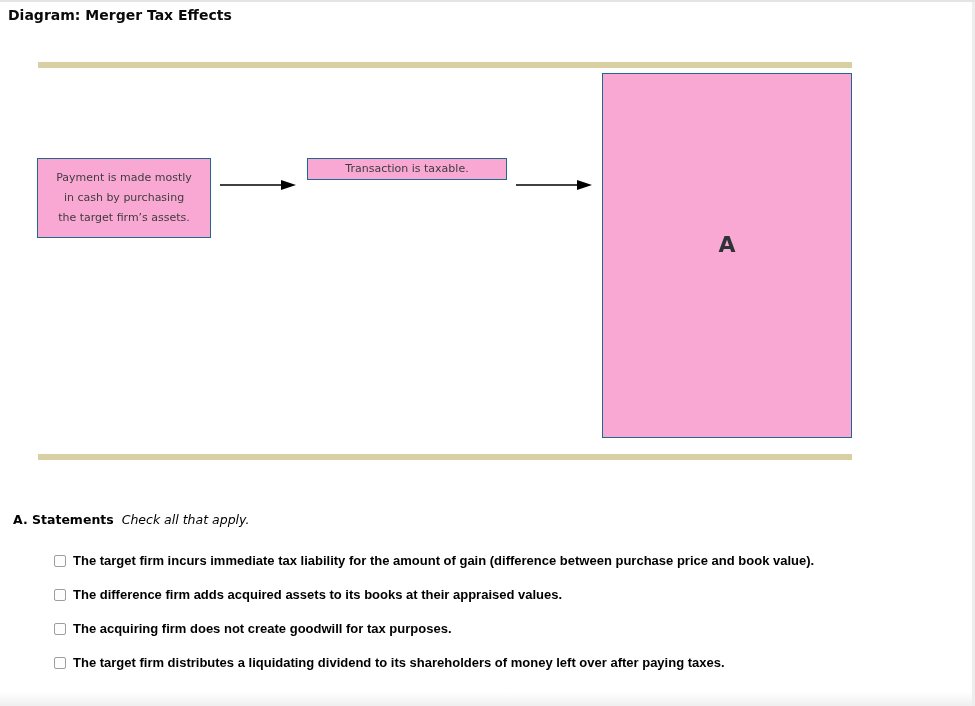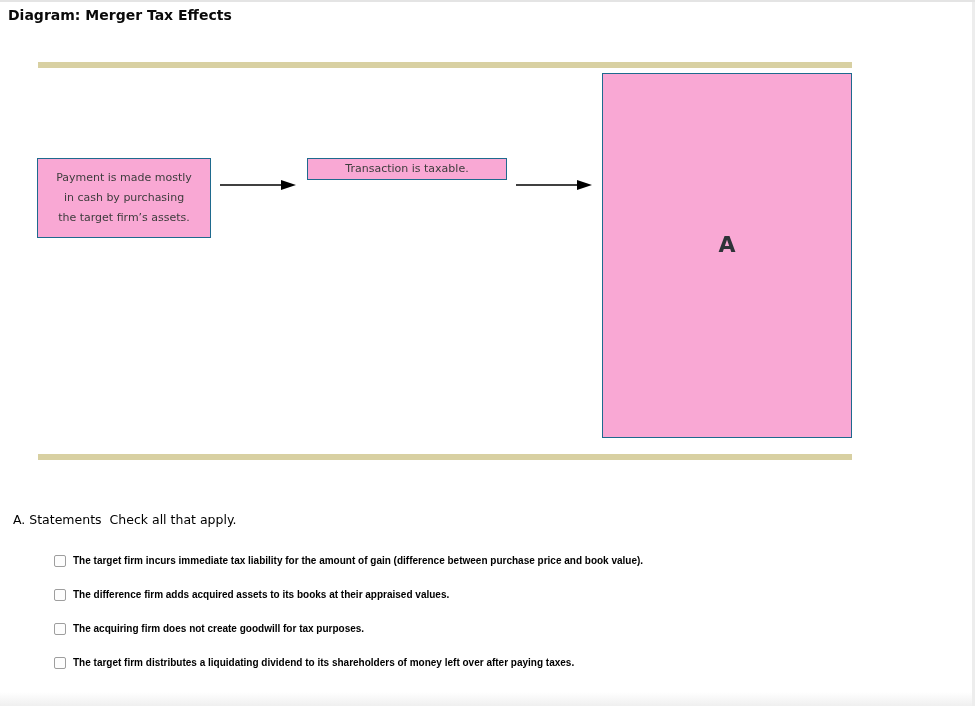--- a/index.html
+++ b/index.html
@@ -54,41 +54,41 @@
   }
   .arrow { position: absolute; top: 176px; }
   .arrow-1 { left: 218px; }
   .arrow-2 { left: 514px; }
 
   .statements-heading {
     position: absolute; left: 13px; top: 510px;
     font-family: "DejaVu Sans", sans-serif;
     font-size: 12.5px; color: #000;
   }
-  .statements-heading .head { font-weight: normal; }
-  .statements-heading .instr { margin-left: 4px; }
+  .statements-heading .head { font-weight: bold; }
+  .statements-heading .instr { font-style: italic; margin-left: 4px; }
 
   .statement-list {
     position: absolute; left: 54px; top: 546px; width: 870px;
   }
   .statement-item {
     display: flex; align-items: flex-start;
     margin-bottom: 8px;
   }
   .statement-item input[type="checkbox"] {
     appearance: none; -webkit-appearance: none;
     width: 12px; height: 12px;
     border: 1px solid #9e9e9e; border-radius: 2px;
     background: #fdfdfd;
     margin: 7px 7px 0 0;
     flex: 0 0 auto;
     cursor: pointer;
   }
   .statement-label {
-    font-weight: bold; font-size: 10px; color: #000;
+    font-weight: bold; font-size: 13px; color: #000;
     line-height: 26px; max-width: 835px;
   }
 </style>
 </head>
 <body>
 
 <div class="page">
 
   <div class="page-title">Diagram: Merger Tax Effects</div>
 

